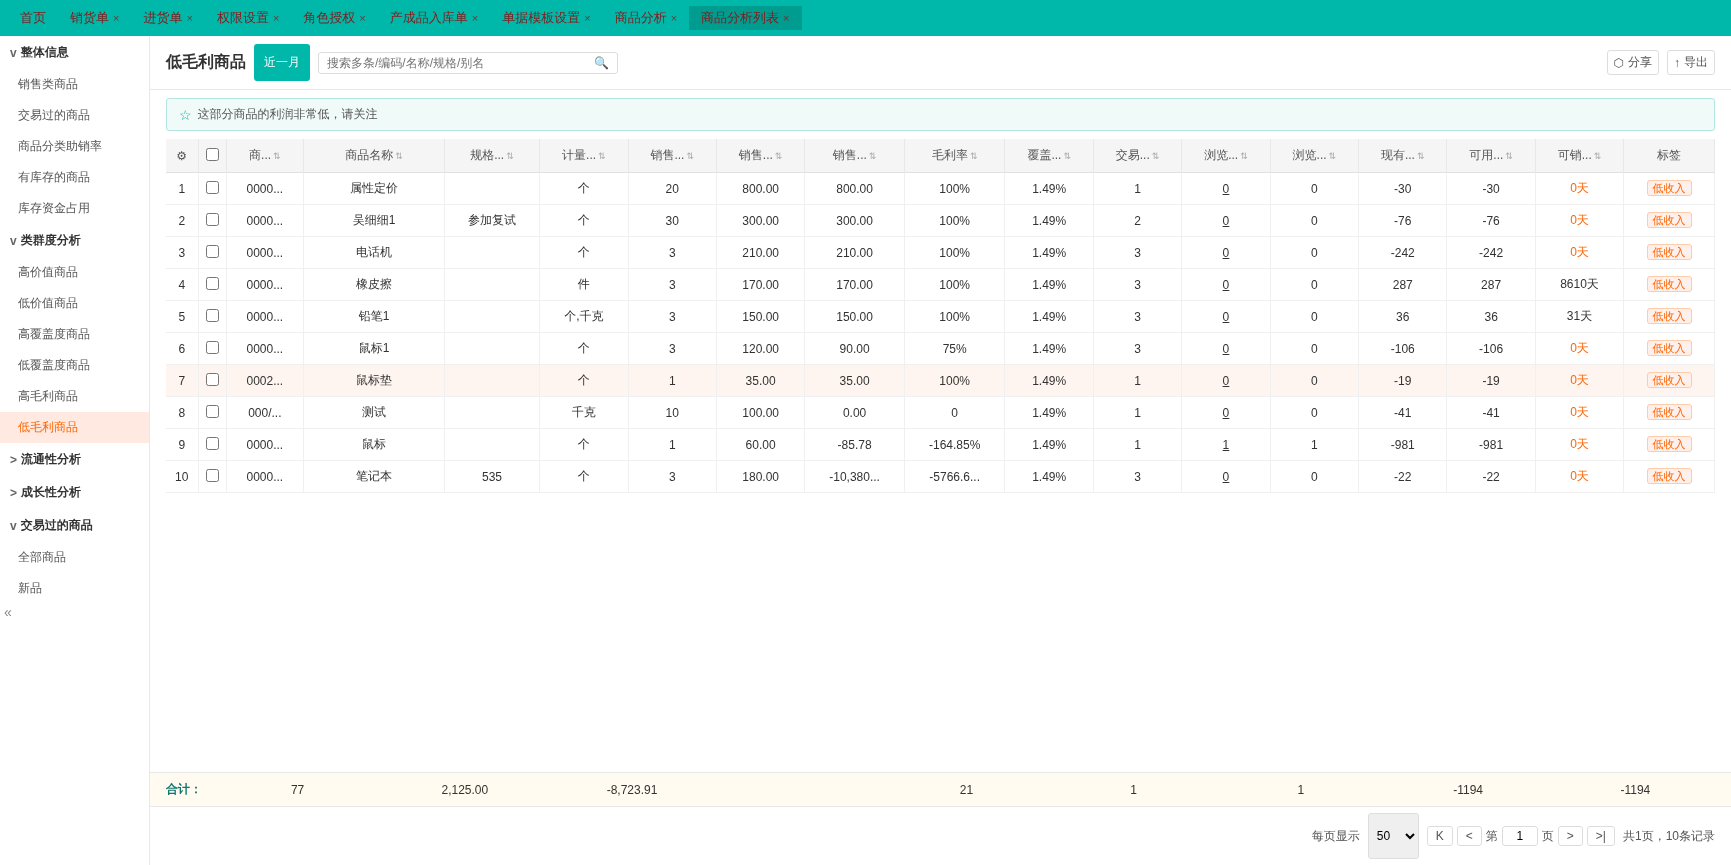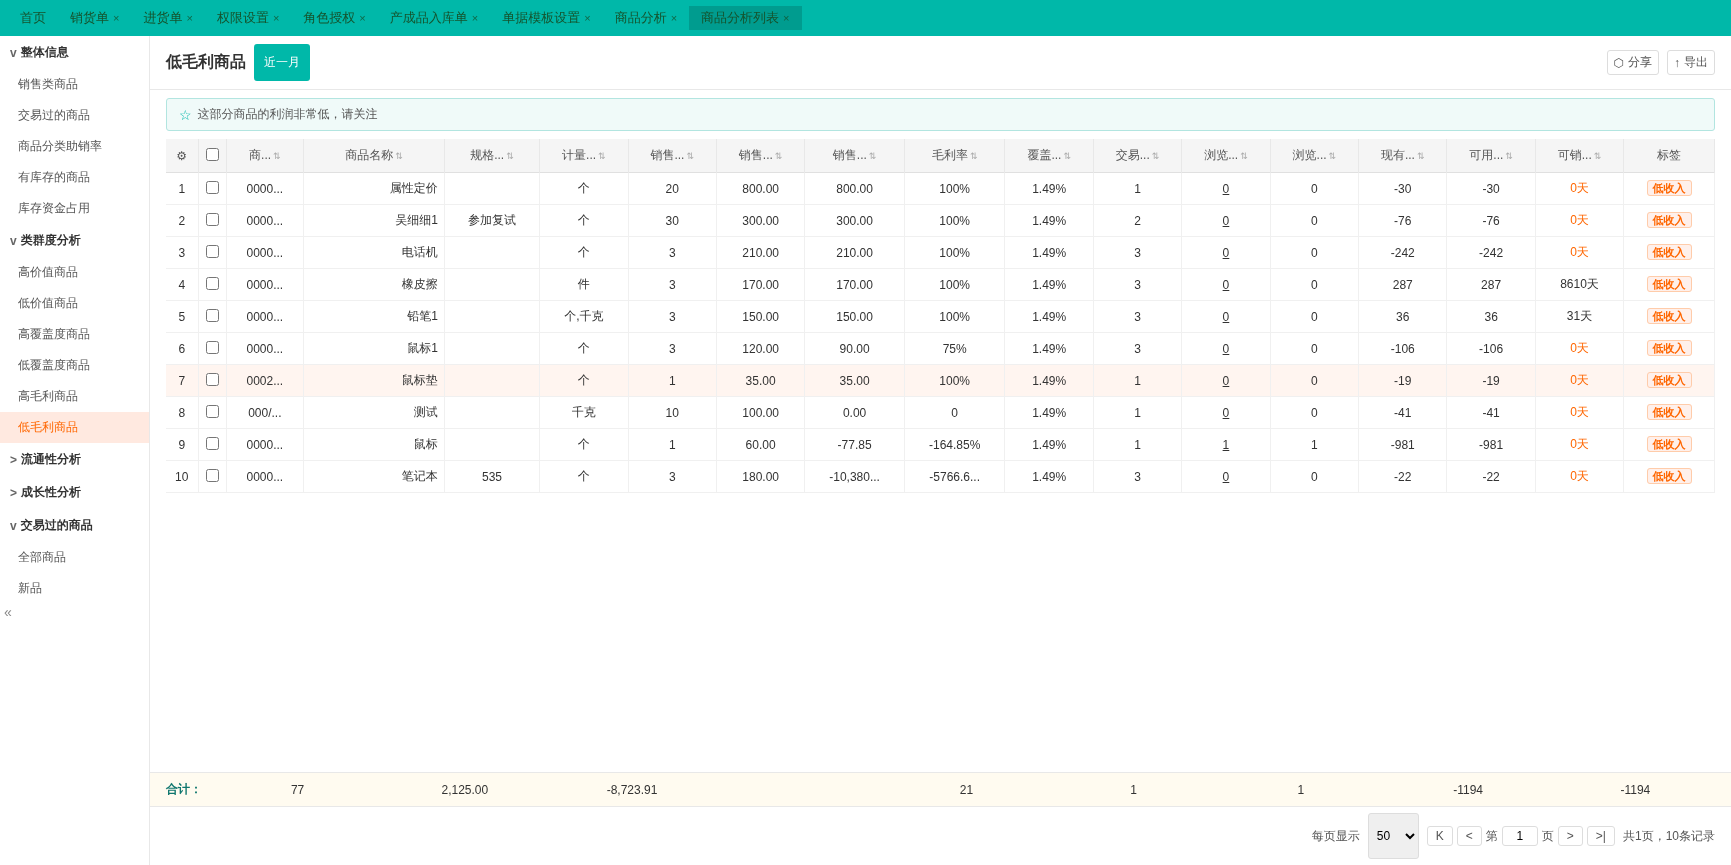--- a/index.html
+++ b/index.html
@@ -7,21 +7,21 @@
 
     
     .top-nav {
       background: #00b8a9;
       display: flex;
       align-items: center;
       height: 36px;
       padding: 0 8px;
     }
     .top-nav .nav-item {
-      color: #14532d;
+      color: #7f1d1d;
       padding: 0 12px;
       height: 24px;
       display: flex;
       align-items: center;
       cursor: pointer;
       white-space: nowrap;
       font-size: 13px;
     }
     .top-nav .nav-item.active { background: rgba(0,0,0,0.15); }
     .top-nav .nav-item .close-x { margin-left: 4px; font-size: 11px; opacity: 0.8; }
@@ -169,29 +169,28 @@
     thead th .col-sort { display: inline-flex; align-items: center; gap: 2px; }
     tbody tr { border-bottom: 1px solid #f0f0f0; }
     tbody tr.highlighted { background: #fff5f0; }
     tbody td {
       padding: 7px 6px;
       text-align: center;
       color: #333;
       border-right: 1px solid #f0f0f0;
       white-space: nowrap;
     }
-    tbody td.text-left { text-align: right; }
+    tbody td.text-left { text-align: center; }
     .tag-badge {
       background: #fff0eb;
       color: #ff6600;
       border: 1px solid #ffccaa;
       border-radius: 3px;
       padding: 1px 5px;
       font-size: 11px;
-      font-weight: bold;
     }
     .text-orange { color: #ff6600; }
     .underline { text-decoration: underline; cursor: pointer; color: #333; }
 
     
     .footer-totals {
       background: #fffbf0;
       border-top: 1px solid #e8e8e8;
       padding: 8px 16px;
       display: flex;
@@ -289,20 +288,24 @@
       </div><div class="sidebar-group-header">
         <span class="arrow">v</span>
         <span>交易过的商品</span>
       </div><div class="sidebar-item">全部商品</div><div class="sidebar-item">新品</div><button class="collapse-btn">«</button></div>
 
   <div class="content">
 
     <div class="content-header">
       <span class="page-title">低毛利商品</span>
       <button class="date-filter-btn">近一月</button>
+      <div class="search-box">
+        <input type="text" placeholder="搜索多条/编码/名称/规格/别名" style="">
+        <span style="color:#00b8a9;cursor:pointer;">🔍</span>
+      </div>
       <div class="header-actions">
         <button class="action-btn">
           <span>⬡</span>
           <span>分享</span>
         </button>
         <button class="action-btn">
           <span>↑</span>
           <span>导出</span>
         </button>
       </div>
@@ -500,21 +503,21 @@
     </tr>
             <tr>
       <td>9</td>
       <td><input type="checkbox" style=""></td>
       <td>0000...</td>
       <td class="text-left">鼠标</td>
       <td></td>
       <td>个</td>
       <td>1</td>
       <td>60.00</td>
-      <td>-77.85</td>
+      <td>-85.78</td>
       <td>-164.85%</td>
       <td>1.49%</td>
       <td>1</td>
       <td><span class="underline">1</span></td>
       <td>1</td>
       <td>-981</td>
       <td>-981</td>
       <td class="text-orange">0天</td>
       <td><span class="tag-badge">低收入</span></td>
     </tr>

